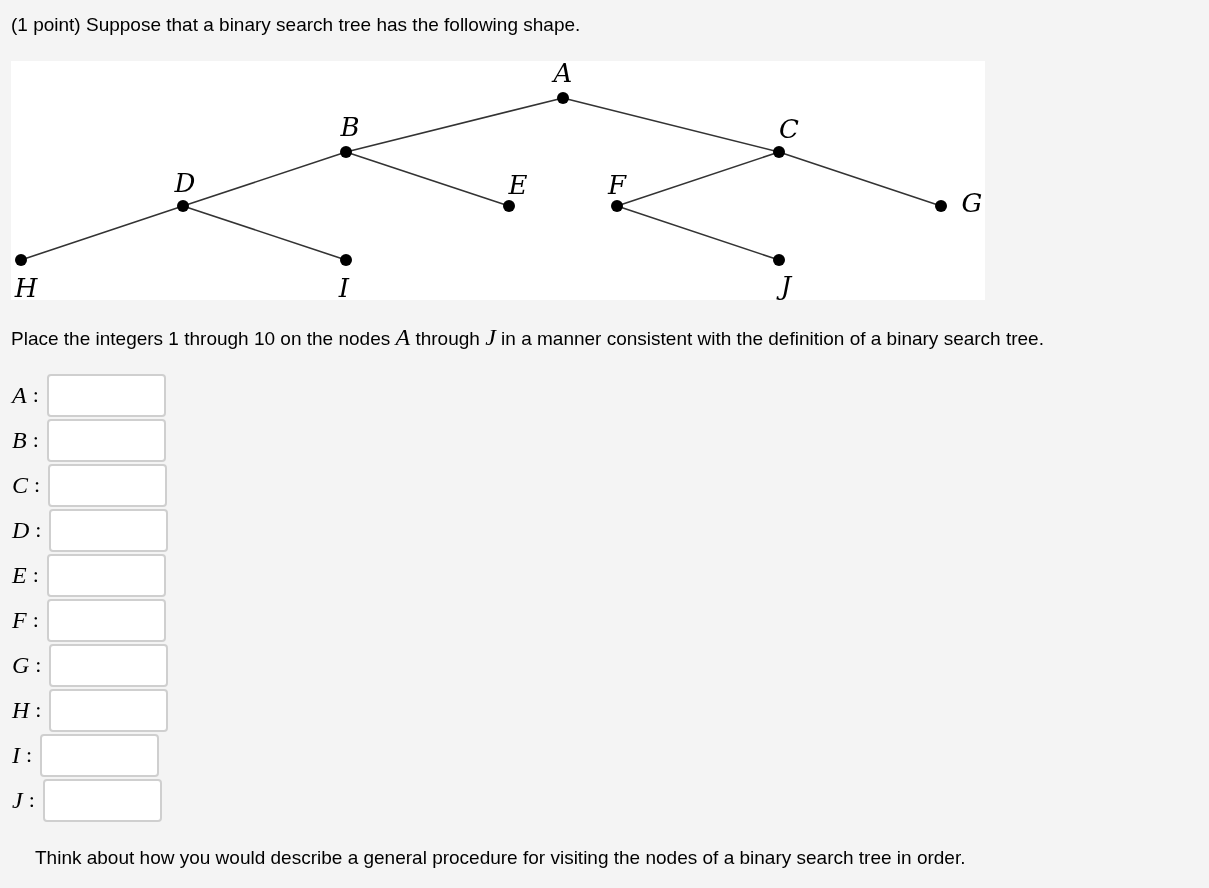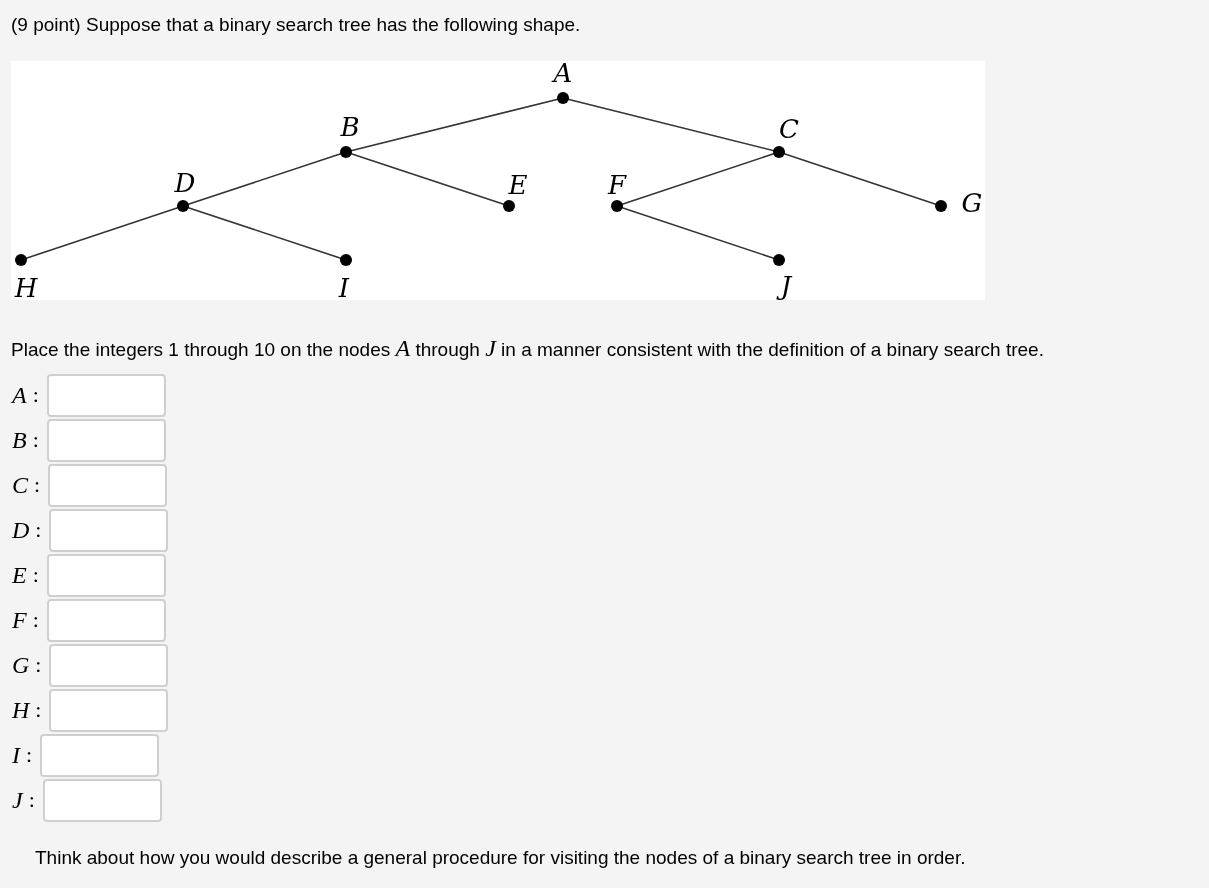--- a/index.html
+++ b/index.html
@@ -18,21 +18,21 @@
     position: absolute; left: 11px; top: 61px;
     width: 974px; height: 239px;
     background: #ffffff;
   }
   .tree-box svg { position: absolute; left: 0; top: 0; }
   .node-label {
     font-family: "DejaVu Serif", "Liberation Serif", serif;
     font-style: italic; font-size: 26px; fill: #000;
   }
   .instructions {
-    position: absolute; left: 11px; top: 334px;
+    position: absolute; left: 11px; top: 323px;
     font-size: 19px; line-height: 28px; white-space: nowrap;
   }
   .math {
     font-family: "Liberation Serif", "DejaVu Serif", serif;
     font-style: italic; font-size: 24px;
   }
   .answers { position: absolute; left: 0; top: 374px; }
   .answer-row {
     position: absolute; left: 0;
     height: 42px; display: flex; align-items: center;
@@ -57,21 +57,21 @@
     outline: none;
   }
   .footer {
     position: absolute; left: 11px; top: 846px;
     font-size: 19px; line-height: 24px; white-space: nowrap; margin-left: 24px;
   }
 </style>
 </head>
 <body>
 
-<div class="intro">(9 point) Suppose that a binary search tree has the following shape.</div>
+<div class="intro">(1 point) Suppose that a binary search tree has the following shape.</div>
 
 <div class="tree-box">
   <svg width="974" height="239" viewBox="0 0 974 239">
     <g stroke="#333" stroke-width="1.6" fill="none">
       <line x1="552" y1="37" x2="335" y2="91"></line>
       <line x1="552" y1="37" x2="768" y2="91"></line>
       <line x1="335" y1="91" x2="172" y2="145"></line>
       <line x1="335" y1="91" x2="498" y2="145"></line>
       <line x1="768" y1="91" x2="606" y2="145"></line>
       <line x1="768" y1="91" x2="930" y2="145"></line>

